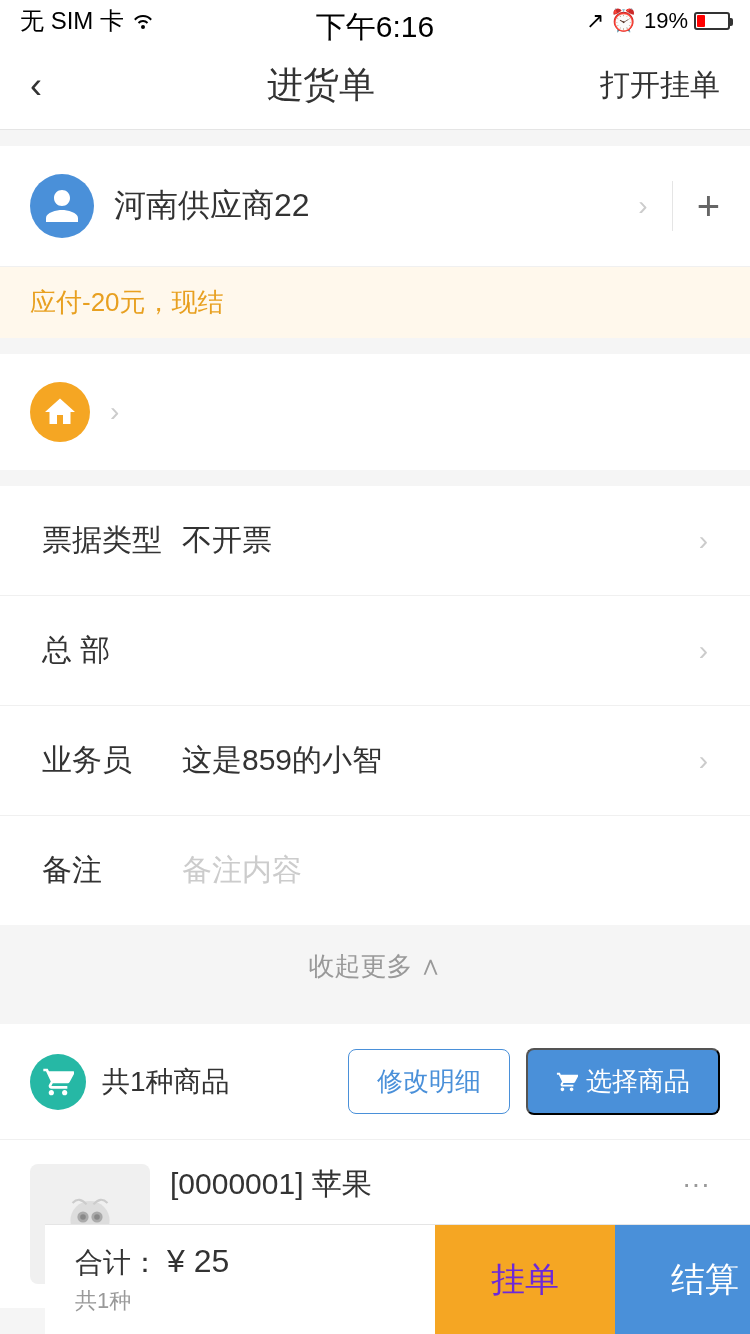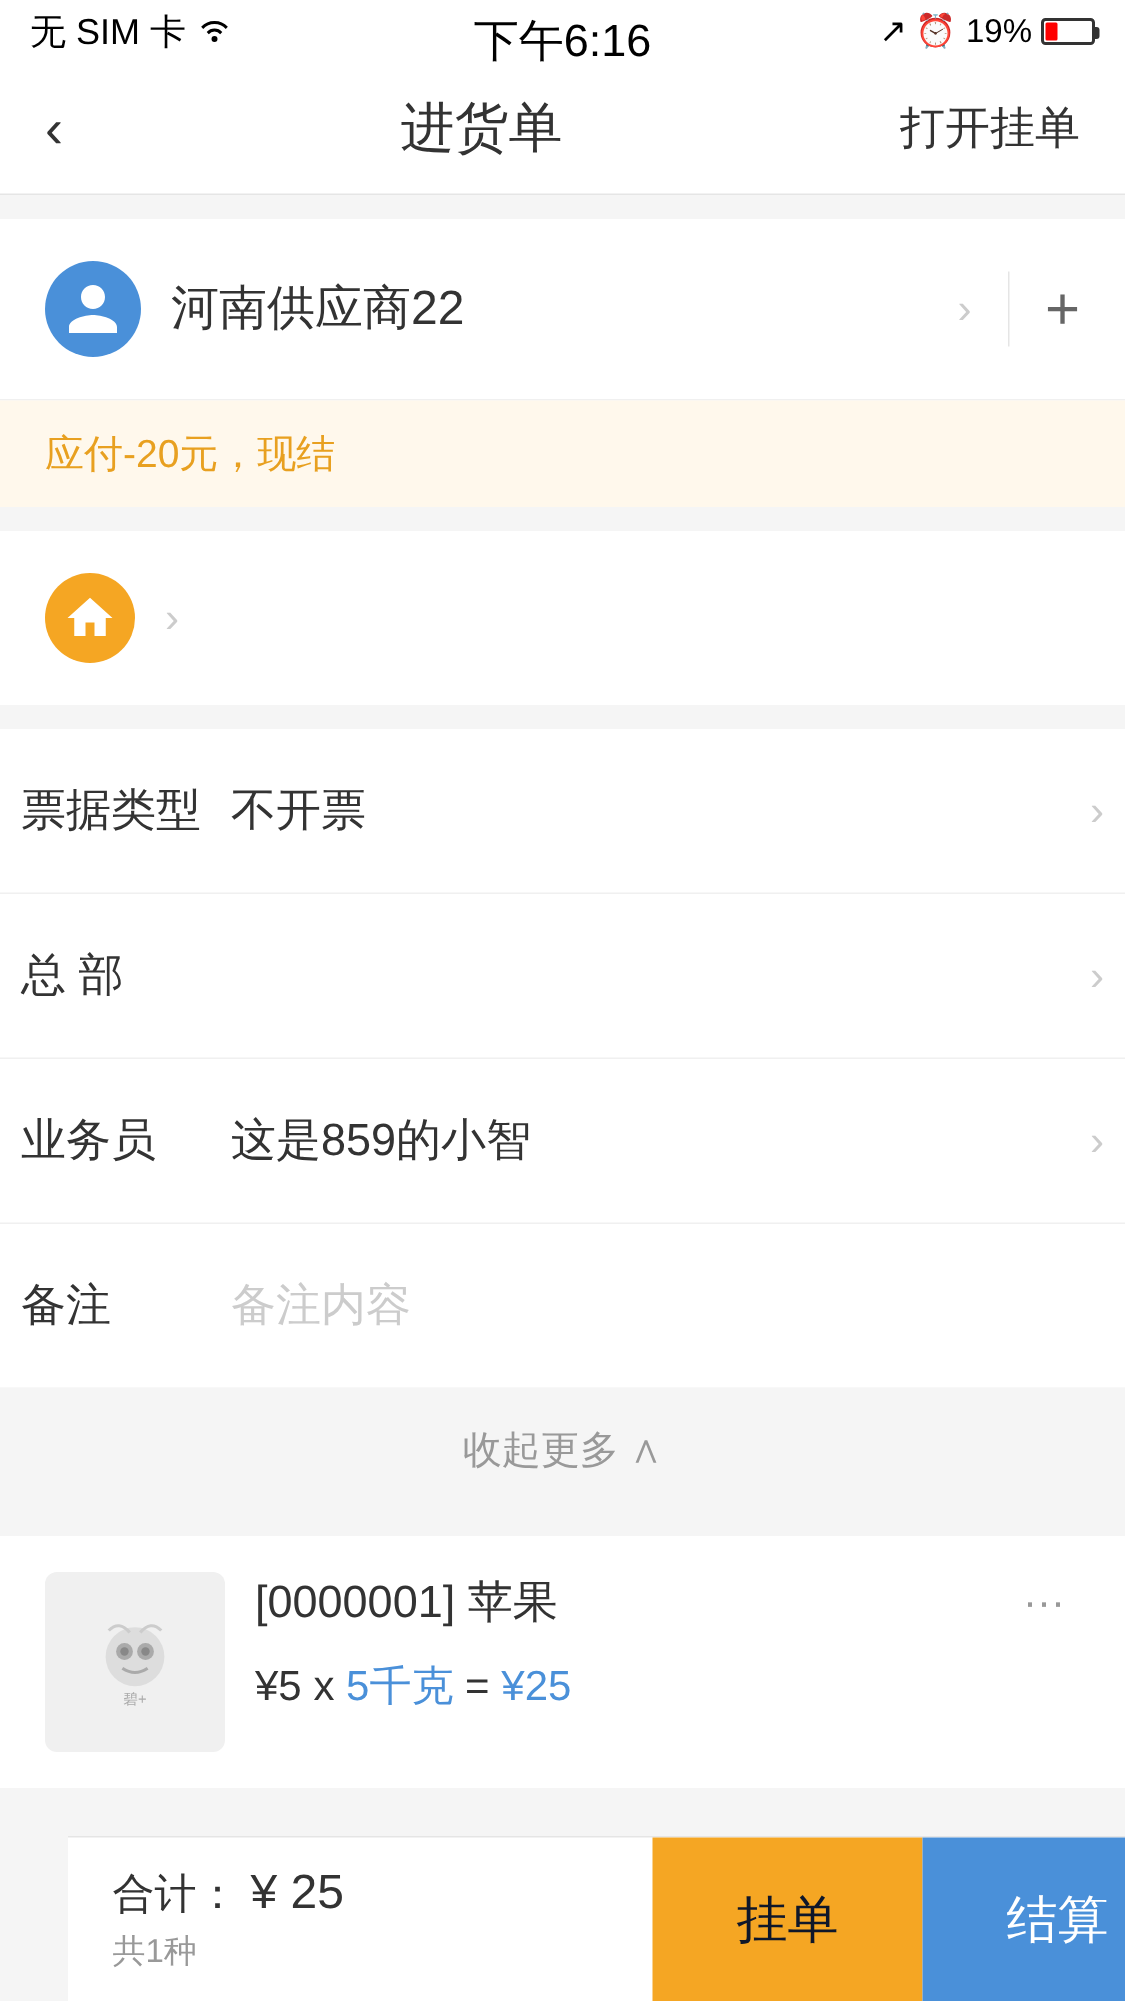--- a/index.html
+++ b/index.html
@@ -188,21 +188,21 @@
     }
 
     
     .form-section {
       background: #fff;
       margin-top: 16px;
     }
     .form-row {
       display: flex;
       align-items: center;
-      padding: 34px 14px;
+      padding: 34px 42px;
       border-bottom: 1px solid #f0f0f0;
     }
     .form-row:last-child {
       border-bottom: none;
     }
     .form-label {
       width: 140px;
       font-size: 30px;
       color: #333;
       flex-shrink: 0;
@@ -353,21 +353,21 @@
     }
     .total-count {
       font-size: 22px;
       color: #999;
       margin-top: 4px;
     }
     .btn-hang {
       width: 180px;
       height: 110px;
       background: #f5a623;
-      color: #0f172a;
+      color: #6d28d9;
       font-size: 34px;
       display: flex;
       align-items: center;
       justify-content: center;
       cursor: pointer;
     }
     .btn-checkout {
       width: 180px;
       height: 110px;
       background: #4a90d9;
@@ -455,20 +455,35 @@
     <span class="form-label">备注</span>
     <span class="form-placeholder">备注内容</span>
   </div>
 </div>
 
 <div class="collapse-bar">
   <span>收起更多 ∧</span>
 </div>
 
 <div class="product-section">
+  <div class="product-header">
+    <div class="product-icon">
+      <svg width="32" height="32" viewBox="0 0 24 24" fill="white" xmlns="http://www.w3.org/2000/svg">
+        <path d="M7 18c-1.1 0-1.99.9-1.99 2S5.9 22 7 22s2-.9 2-2-.9-2-2-2zM1 2v2h2l3.6 7.59L5.25 14c-.16.28-.25.61-.25.96C5 16.1 5.9 17 7 17h12v-2H7.42c-.14 0-.25-.11-.25-.25l.03-.12.9-1.63H19c.75 0 1.41-.41 1.75-1.03l3.58-6.49A1 1 0 0 0 23.47 4H5.21l-.94-2H1zm16 16c-1.1 0-1.99.9-1.99 2s.89 2 1.99 2 2-.9 2-2-.9-2-2-2z"></path>
+      </svg>
+    </div>
+    <span class="product-count">共1种商品</span>
+    <button class="btn-outline">修改明细</button>
+    <button class="btn-filled">
+      <svg width="22" height="22" viewBox="0 0 24 24" fill="white">
+        <path d="M7 18c-1.1 0-1.99.9-1.99 2S5.9 22 7 22s2-.9 2-2-.9-2-2-2zM1 2v2h2l3.6 7.59L5.25 14c-.16.28-.25.61-.25.96C5 16.1 5.9 17 7 17h12v-2H7.42c-.14 0-.25-.11-.25-.25l.03-.12.9-1.63H19c.75 0 1.41-.41 1.75-1.03l3.58-6.49A1 1 0 0 0 23.47 4H5.21l-.94-2H1zm16 16c-1.1 0-1.99.9-1.99 2s.89 2 1.99 2 2-.9 2-2-.9-2-2-2z"></path>
+      </svg>
+      <span>选择商品</span>
+    </button>
+  </div>
 
   <div class="product-item">
     <div class="product-thumb">
       <svg viewBox="0 0 100 100" xmlns="http://www.w3.org/2000/svg">
 
         <circle cx="50" cy="45" r="28" fill="#ddd"></circle>
         <circle cx="40" cy="40" r="8" fill="#aaa"></circle>
         <circle cx="60" cy="40" r="8" fill="#aaa"></circle>
         <circle cx="40" cy="40" r="4" fill="#888"></circle>
         <circle cx="60" cy="40" r="4" fill="#888"></circle>

